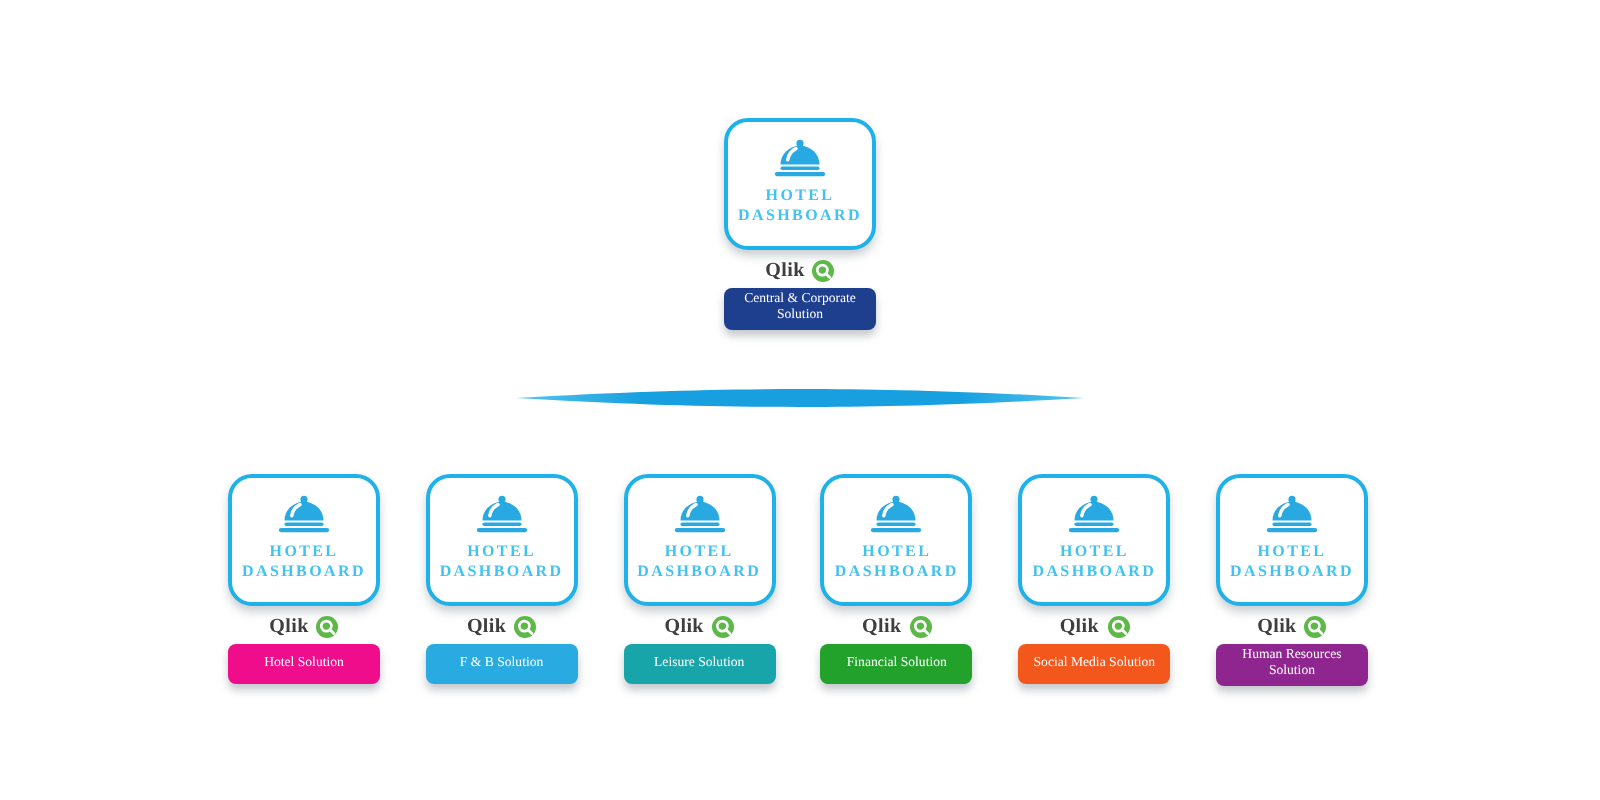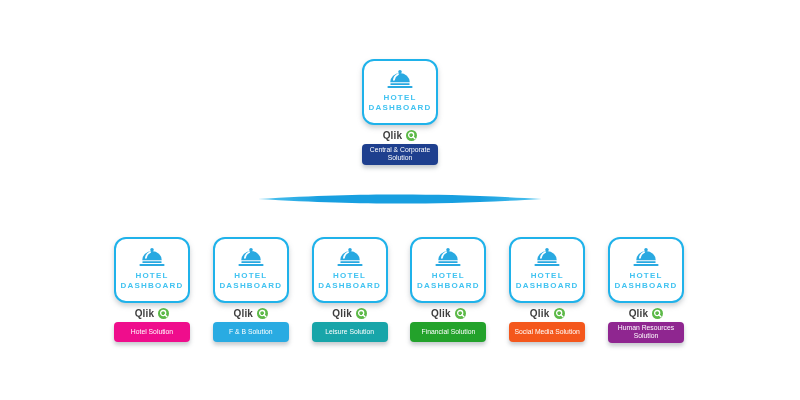--- a/index.html
+++ b/index.html
@@ -1,18 +1,18 @@
 <!DOCTYPE html>
 <html><head>
 <meta charset="utf-8">
 <style>
   html,body{margin:0;padding:0;background:#ffffff;}
   .canvas{
     position:relative;width:800px;height:400px;background:#ffffff;overflow:hidden;
-    font-family:Liberation Sans, sans-serif;
+    font-family:Liberation Serif, serif;
   }
   .group{
     position:absolute;width:76px;display:flex;flex-direction:column;align-items:center;
   }
   .group.root{left:362px;top:59px;}
   .row{
     position:absolute;left:114px;top:237px;width:570px;
     display:flex;justify-content:space-between;
   }
   .row .group{position:static;}

